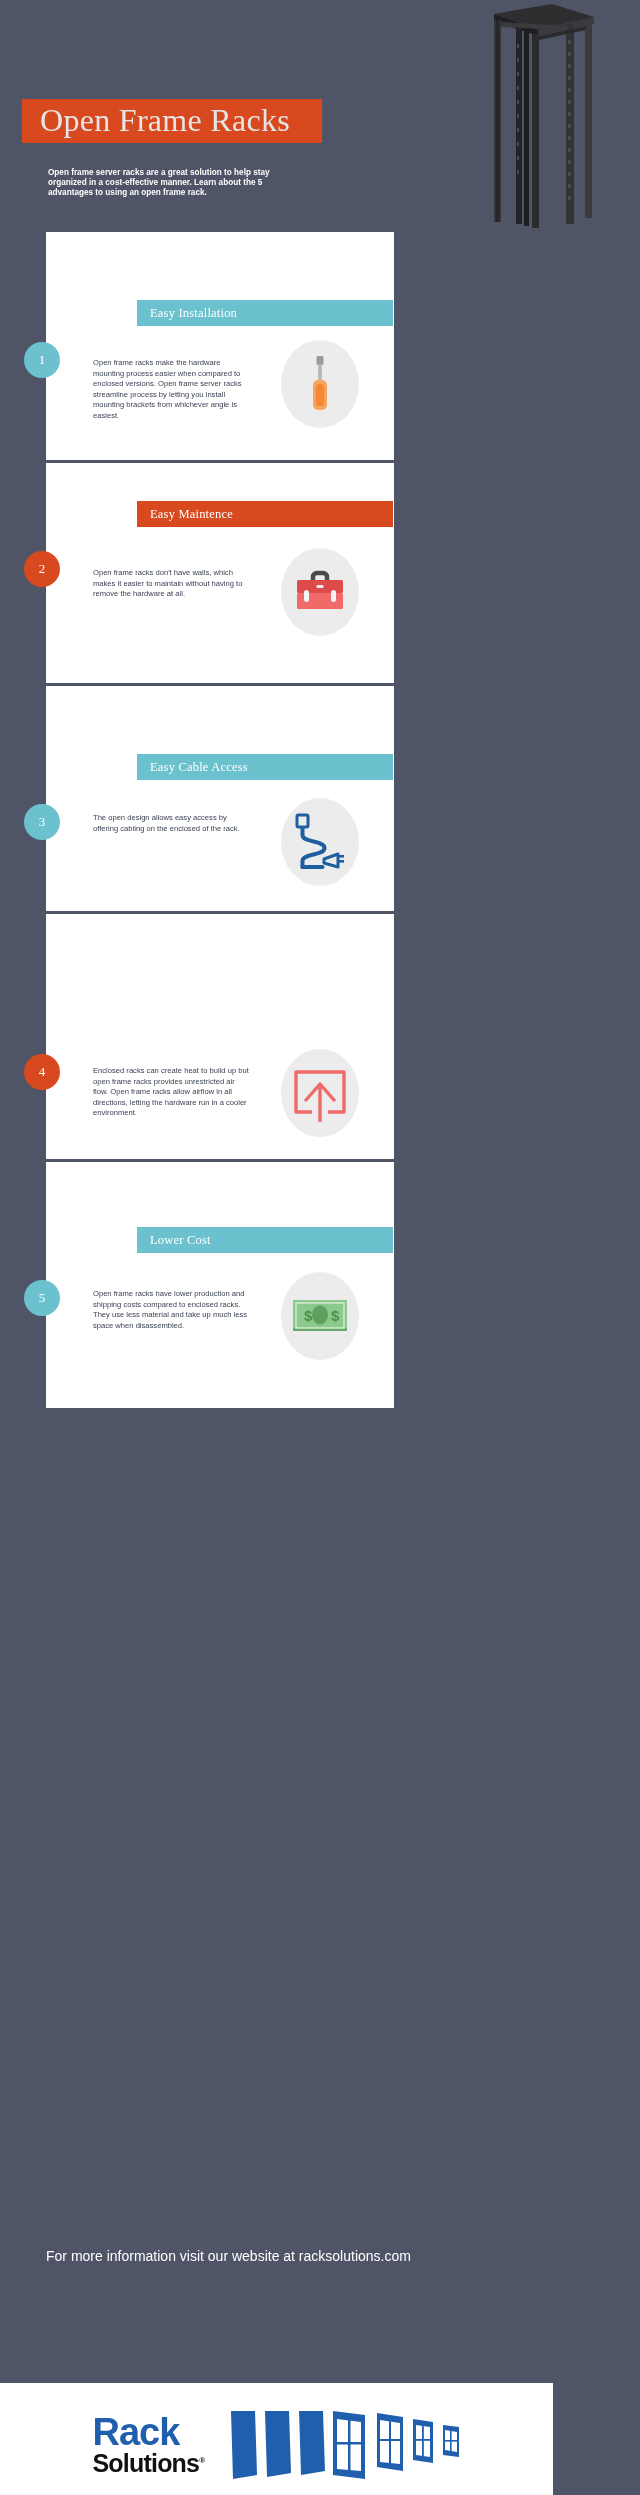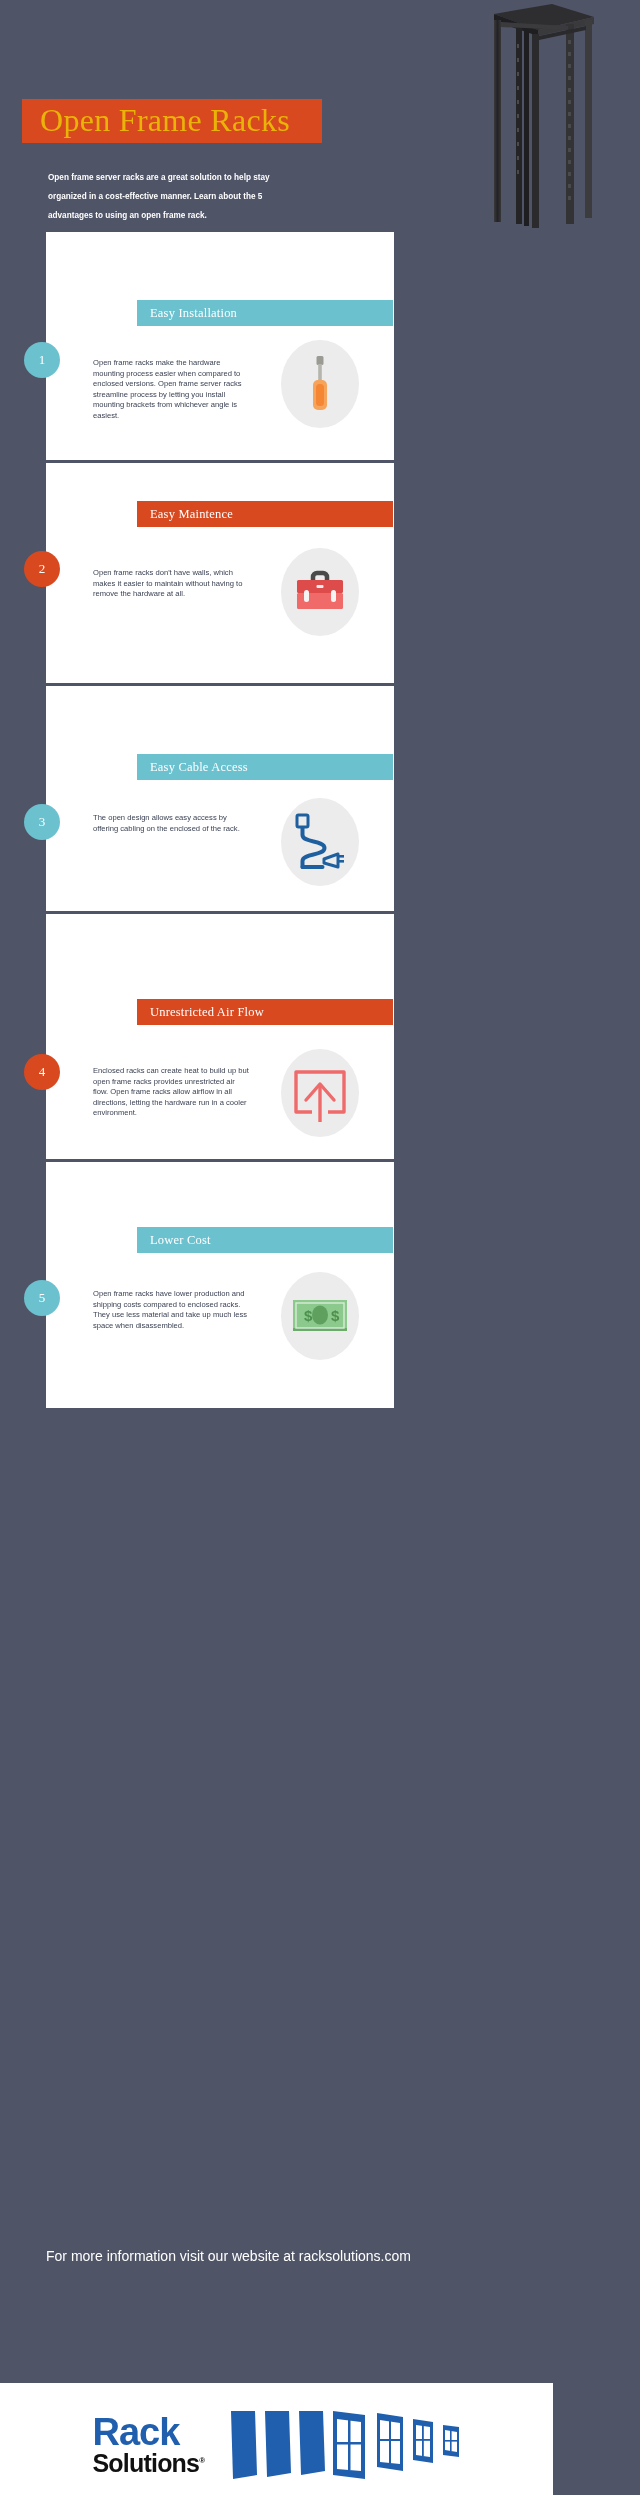--- a/index.html
+++ b/index.html
@@ -43,34 +43,34 @@
     left: 22px;
     top: 99px;
     width: 300px;
     height: 44px;
     background: #d9491f;
   }
   .hero-title-2 {
     position: absolute;
     left: 40px;
     top: 102px;
-    color: #eab308;
+    color: #e5e5e5;
     font-family: "Liberation Serif", serif;
     font-size: 32px;
     letter-spacing: 0.3px;
     white-space: nowrap;
   }
   .hero-intro {
     position: absolute;
     left: 48px;
     top: 168px;
     width: 248px;
     color: #ffffff;
     font-size: 8.2px;
-    line-height: 19px;
+    line-height: 10px;
     font-weight: 600;
   }
 
   
   .cards {
     position: absolute;
     left: 46px;
     top: 232px;
     width: 348px;
   }
@@ -311,23 +311,20 @@
           <path d="M10.5 17 v7 c0 8 22 5 22 13 s-22 5-22 13 v6" fill="none" stroke="#1e5fa0" stroke-width="4" stroke-linecap="round"></path>
           <path d="M10.5 56 h20" fill="none" stroke="#1e5fa0" stroke-width="4" stroke-linecap="round"></path>
           <polygon points="32,48 46,43 46,56 32,52" fill="none" stroke="#1e5fa0" stroke-width="3" stroke-linejoin="round"></polygon>
           <rect x="47" y="44" width="5" height="2.6" fill="#1e5fa0"></rect>
           <rect x="47" y="49" width="5" height="2.6" fill="#1e5fa0"></rect>
         </svg>
       </div>
     </div>
 
     <div class="card" style="height:248px">
-      <div class="card-bar orange" style="top:85px">
-        <span class="card-bar-label">Unrestricted Air Flow</span>
-      </div>
       <div class="card-num orange" style="top:140px">
         <span>4</span>
       </div>
       <div class="card-body" style="top:152px; width:158px">Enclosed racks can create heat to build up but open frame racks provides unrestricted air flow. Open frame racks allow airflow in all directions, letting the hardware run in a cooler environment.</div>
       <div class="card-icon-wrap" style="left:235px; top:135px">
         <svg width="60" height="62" viewBox="0 0 60 62">
           <path d="M22 50 H6 V10 H54 V50 H38" fill="none" stroke="#ef6a6a" stroke-width="3.4" stroke-linejoin="round"></path>
           <path d="M30 60 V24" fill="none" stroke="#ef6a6a" stroke-width="3.4"></path>
           <path d="M16 38 L30 22 L44 38" fill="none" stroke="#ef6a6a" stroke-width="3.4" stroke-linecap="round" stroke-linejoin="round"></path>
         </svg>

